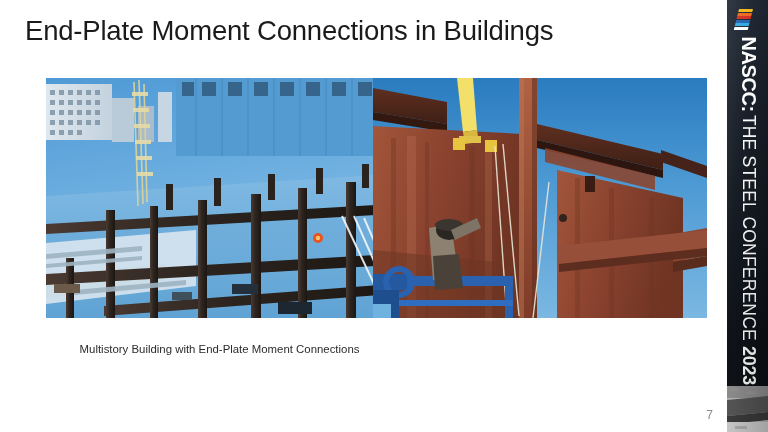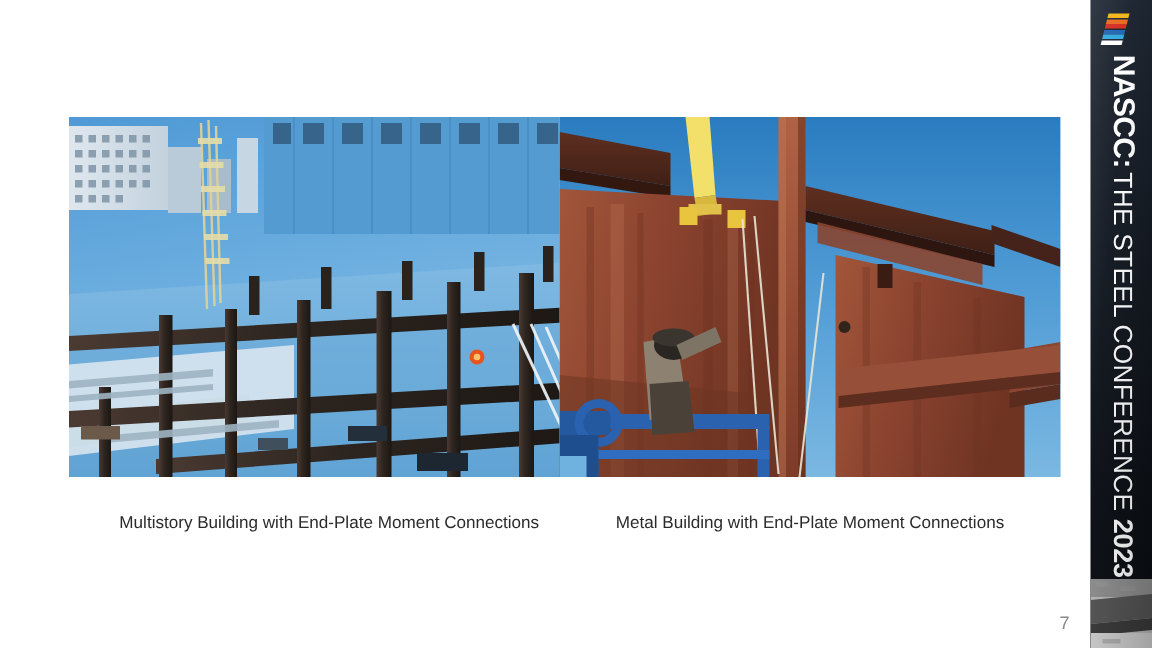--- a/index.html
+++ b/index.html
@@ -144,20 +144,21 @@
     font-weight: 700;
     letter-spacing: -0.2px;
     margin-left: 5px;
   }
 </style>
 </head>
 <body>
 
 <div class="slide">
 
+  <div class="slide-title">End-Plate Moment Connections in Buildings</div>
 
   <div class="figure figure-left">
 
     <div class="photo">
       <svg viewBox="0 0 347 240" preserveAspectRatio="none" xmlns="http://www.w3.org/2000/svg">
         <defs>
           <linearGradient id="sky1" x1="0" y1="0" x2="0.25" y2="1">
             <stop offset="0%" stop-color="#4f9ad6"></stop>
             <stop offset="55%" stop-color="#6fb0e0"></stop>
             <stop offset="100%" stop-color="#8cc2e8"></stop>
@@ -413,21 +414,20 @@
         </g>
 
         <rect x="212" y="98" width="10" height="16" fill="#3a1c13"></rect>
         <circle cx="190" cy="140" r="4" fill="#30241c"></circle>
 
         <polygon points="0,226 18,226 18,240 0,240" fill="#6fb1df"></polygon>
       </svg>
     </div>
 
     <div class="caption">
-      <span class="cap-line">Metal Building with End-Plate Moment Connections</span>
     </div>
   </div>
 
   <div class="page-number">7</div>
 
   <div class="sidebar">
 
     <div class="logo-bars">
       <i style="background:#f2b417"></i>
       <i style="background:#e8671c"></i>

